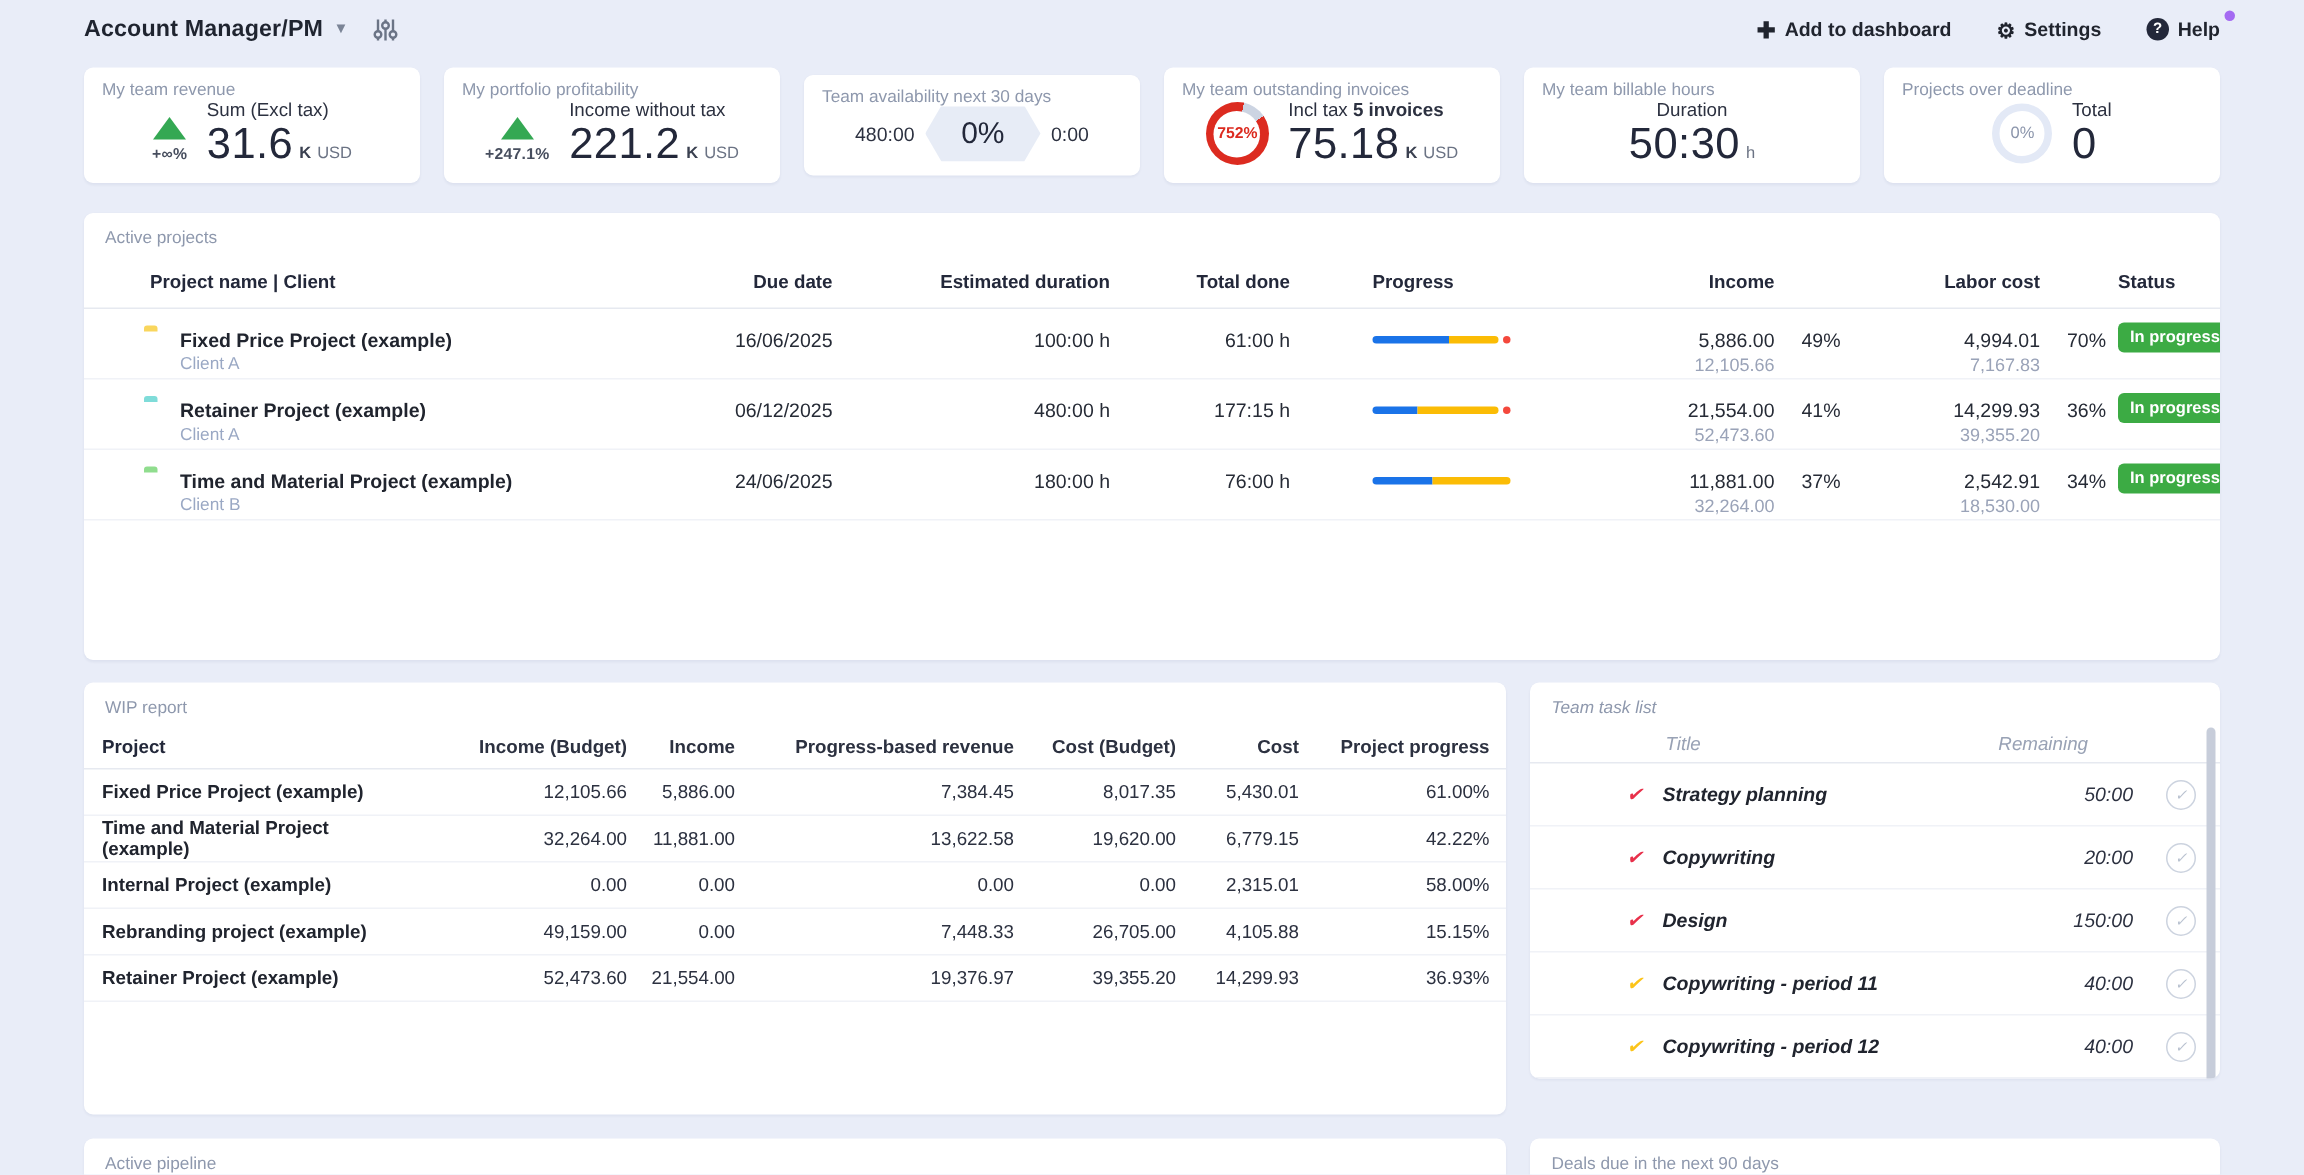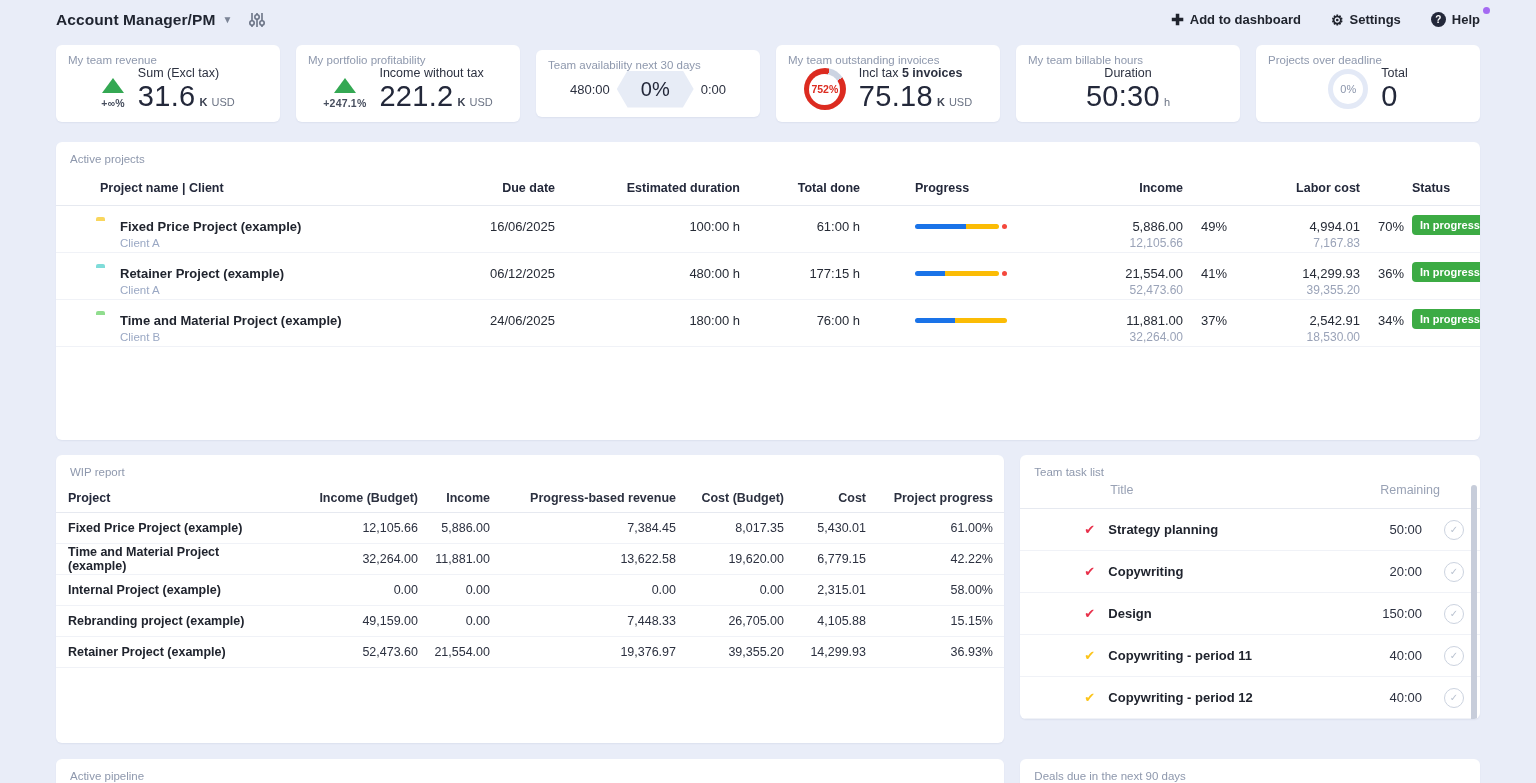--- a/index.html
+++ b/index.html
@@ -75,22 +75,22 @@
 
   
   .mid-row { display:flex; gap:16px; margin-top:15px; }
   .wip-panel { width:949px; height:288px; overflow:hidden; }
   .wip-grid { display:grid; grid-template-columns:188px 162px 72px 186px 108px 82px 127px; padding:0 12px; align-items:center; }
   .wip-head { height:30px; font-size:12.5px; font-weight:bold; color:#23283a; border-bottom:1px solid #e6e9f0; }
   .wip-row { height:31px; font-size:12.5px; border-bottom:1px solid #f0f2f7; }
   .wip-proj { font-weight:bold; color:#20242e; }
   .wip-num { text-align:right; color:#2c3140; }
 
-  .task-panel { width:460px; height:264px; overflow:hidden; position:relative; }
-  .task-head { display:flex; height:26px; align-items:flex-start; padding-left:90px; padding-right:40px; font-size:12.5px; color:#99a2b5; border-bottom:1px solid #e6e9f0; }
+  .task-panel { width:460px; height:264px; overflow:hidden; position:relative;font-style:italic; }
+  .task-head { display:flex; height:26px; align-items:center; padding-left:90px; padding-right:88px; font-size:12.5px; color:#99a2b5; border-bottom:1px solid #e6e9f0; }
   .task-head-spacer { flex:1; }
   .task-row { display:flex; align-items:center; height:42px; padding:0 16px 0 64px; border-bottom:1px solid #f0f2f7; cursor:pointer; }
   .task-check { font-size:13px; width:20px; flex:none; }
   .task-title { font-size:13px; font-weight:bold; color:#20242e; flex:1; margin-left:4px; }
   .task-time { font-size:13px; color:#2c3140; }
   .task-done-circle { width:20px; height:20px; border:1.5px solid #ccd3df; border-radius:50%; margin-left:22px; flex:none; display:flex; align-items:center; justify-content:center; font-size:10px; color:#b9c2d0; cursor:pointer; }
   .task-scrollbar { position:absolute; right:3px; top:30px; width:6px; height:246px; border-radius:3px; background:#c7cdda; cursor:pointer; }
 
   
   .bottom-row { display:flex; gap:16px; margin-top:16px; }

